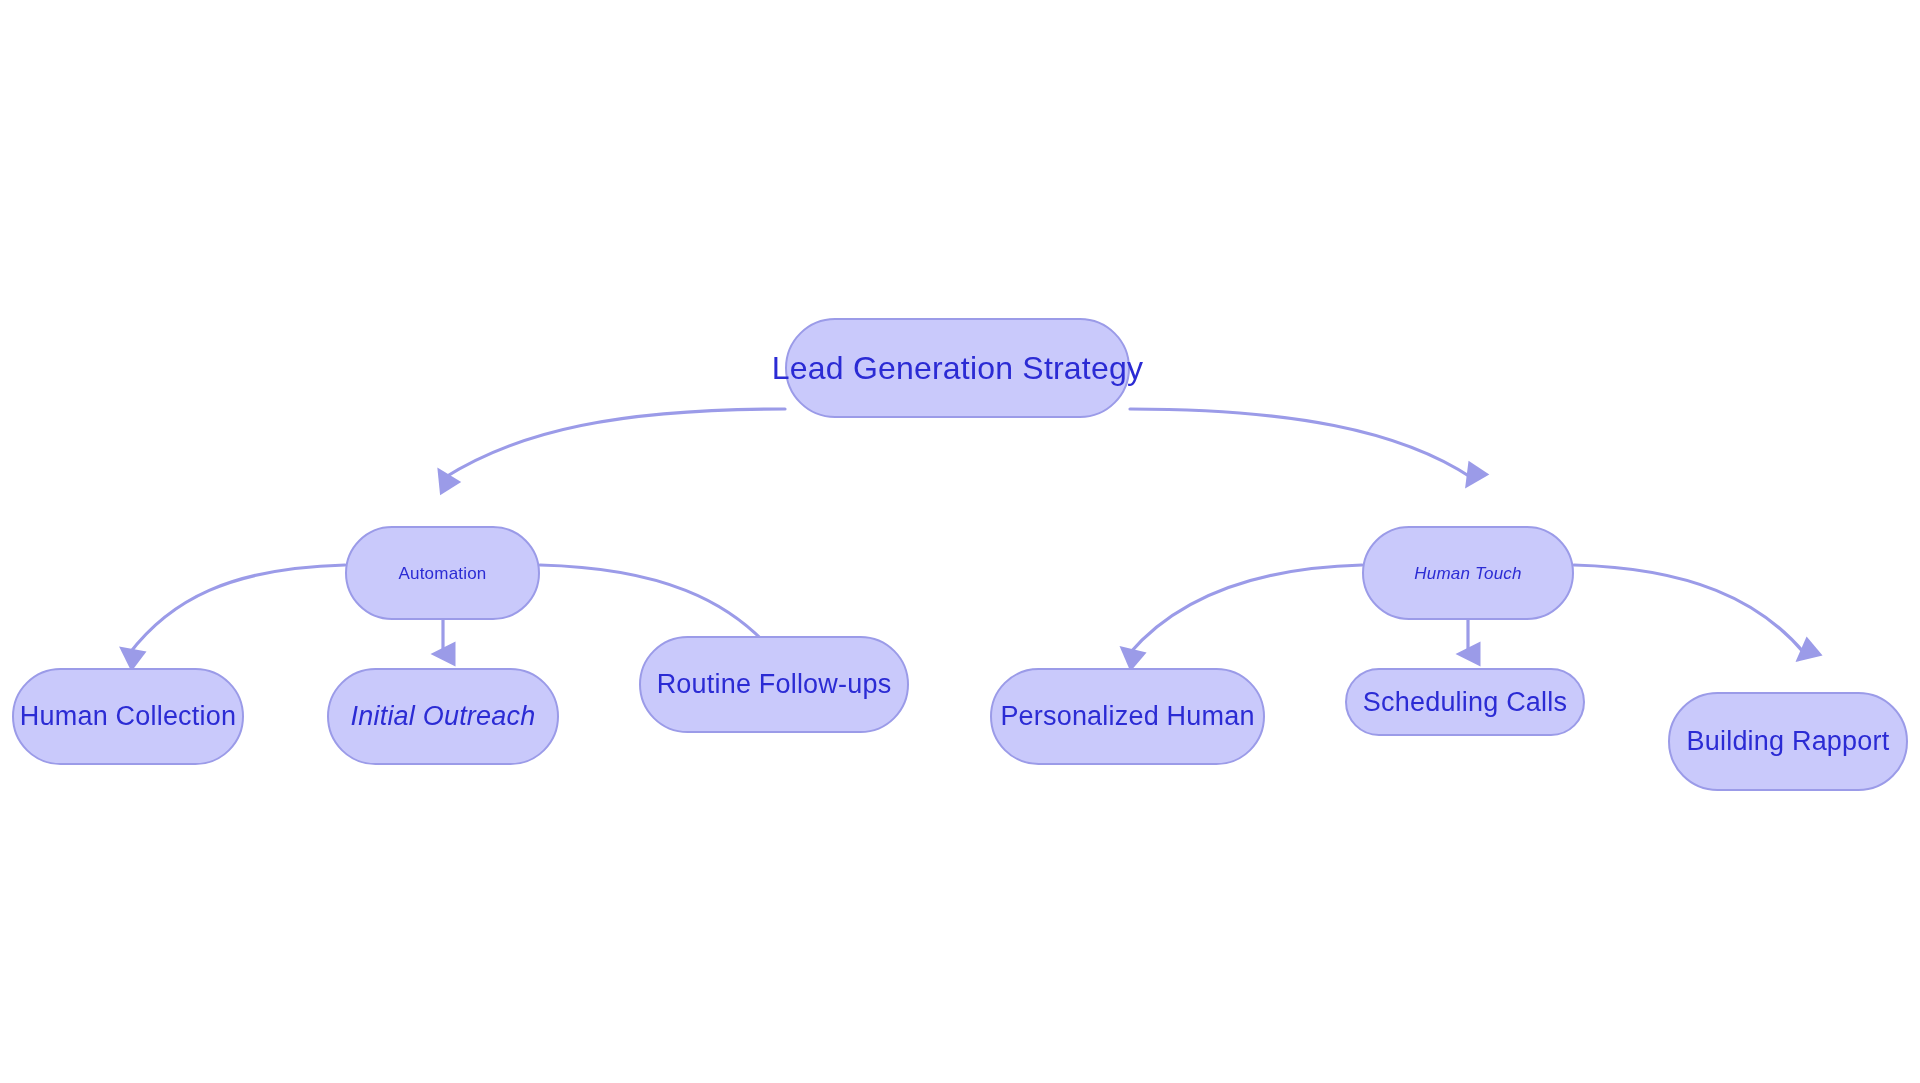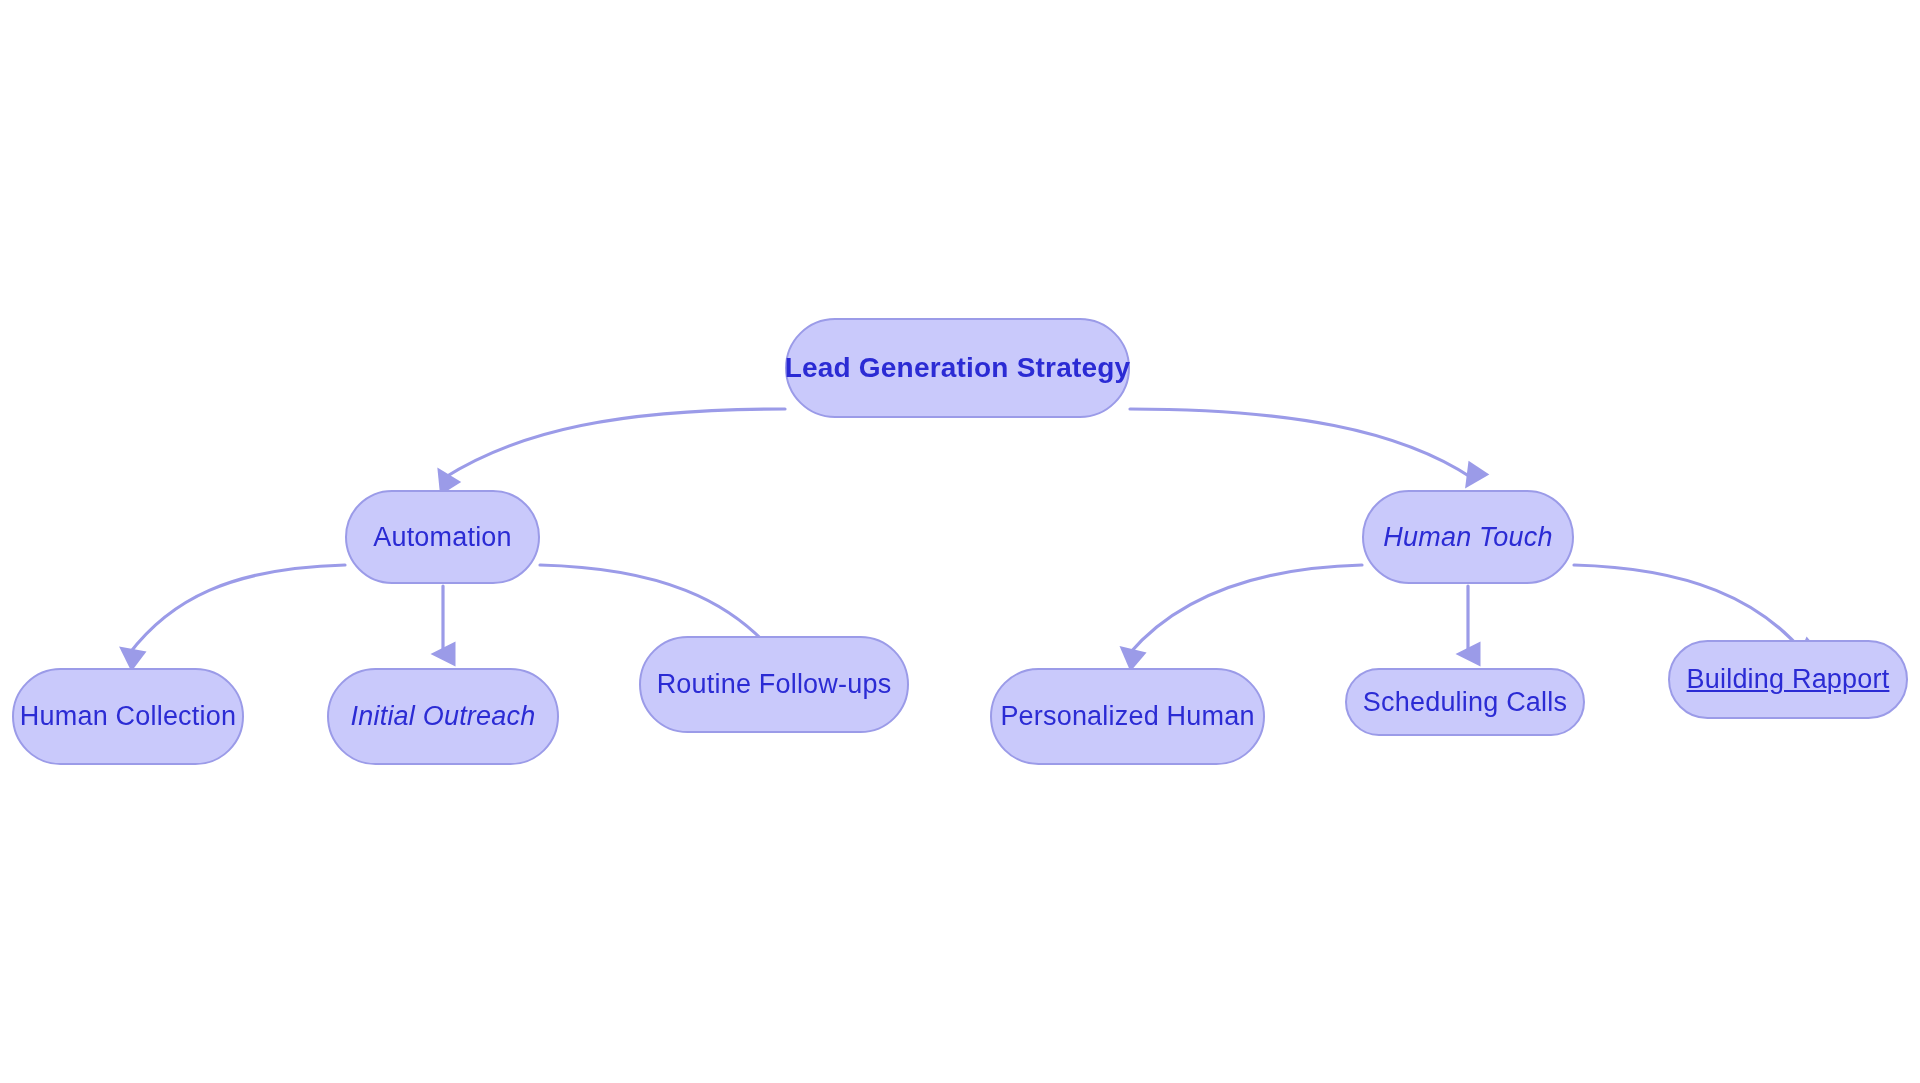--- a/index.html
+++ b/index.html
@@ -34,26 +34,26 @@
     color: #2b2bd4;
     white-space: nowrap;
     letter-spacing: 0.2px;
   }
   .node-label {
     display: block;
     line-height: 1;
   }
   .node-root {
     border-radius: 52px;
-    font-size: 28px;
-    font-weight: bold;
+    font-size: 32px;
   }
   .node-branch {
     border-radius: 48px;
-    font-size: 27px;
+    font-size: 17px;
+    margin-top: 36px;
   }
   .node-leaf {
     border-radius: 50px;
     font-size: 27px;
   }
 </style>
 </head>
 <body>
 
 <div id="canvas">
@@ -94,18 +94,18 @@
       </div>
       <div class="node node-leaf" style="left: 639px; top: 636px; width: 270px; height: 97px;">
         <span class="node-label">Routine Follow-ups</span>
       </div>
       <div class="node node-leaf" style="left: 990px; top: 668px; width: 275px; height: 97px;">
         <span class="node-label">Personalized Human</span>
       </div>
       <div class="node node-leaf" style="left: 1345px; top: 668px; width: 240px; height: 68px;">
         <span class="node-label">Scheduling Calls</span>
       </div>
-      <div class="node node-leaf" style="left: 1668px; top: 640px; width: 240px; height: 79px; text-decoration: underline;">
+      <div class="node node-leaf" style="left: 1668px; top: 692px; width: 240px; height: 99px;">
         <span class="node-label">Building Rapport</span>
       </div>
     </div>
 
 </div>
 
 </body></html>

